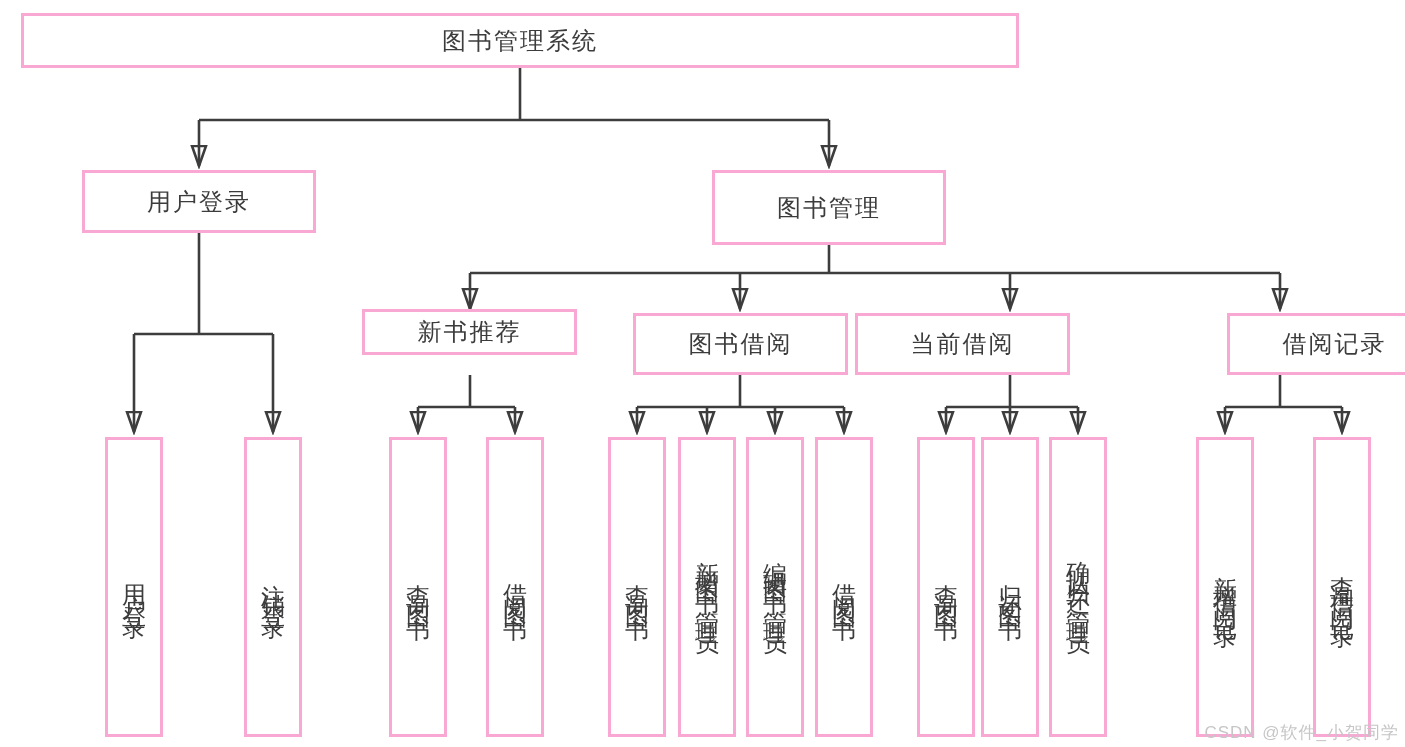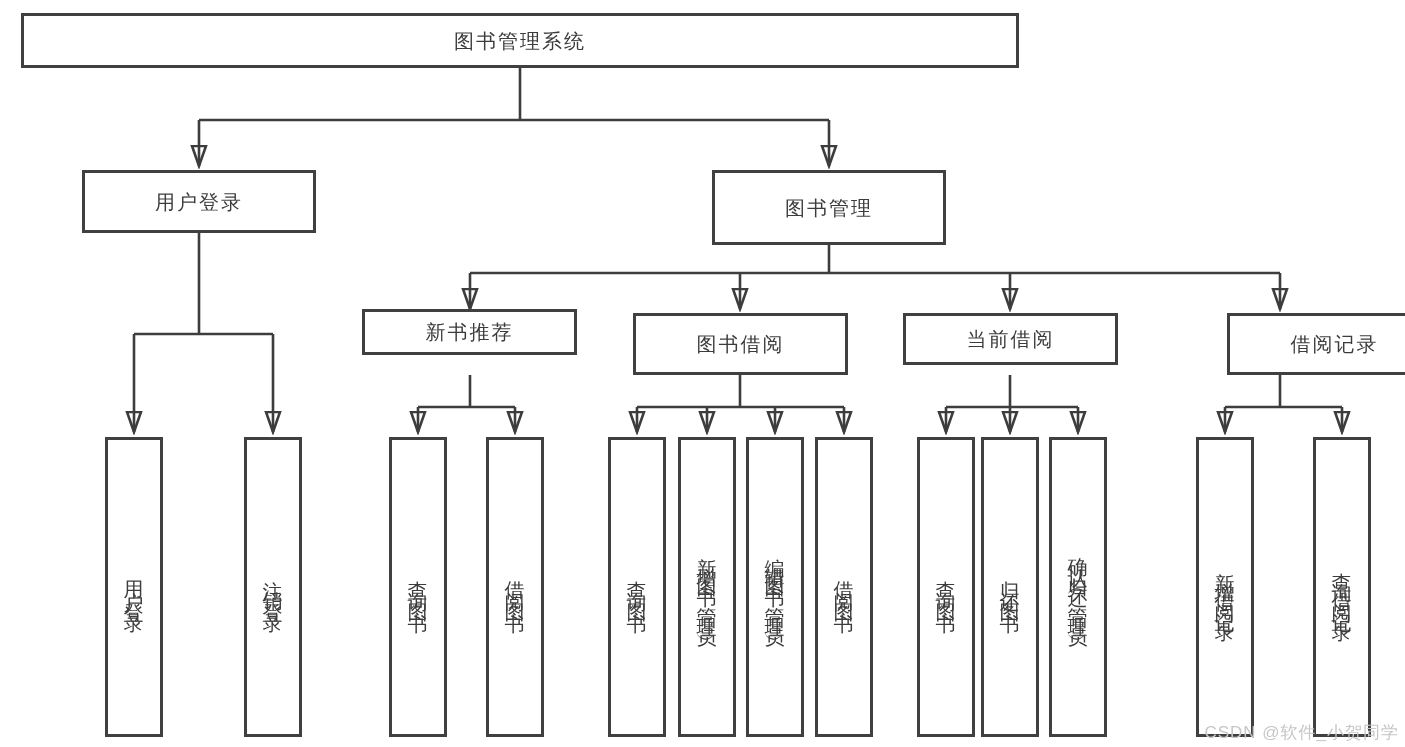--- a/index.html
+++ b/index.html
@@ -22,28 +22,28 @@
     pointer-events: none;
   }
   #connectors path {
     stroke: #3d3d3d;
     stroke-width: 2.6;
     fill: none;
   }
   .box {
     position: absolute;
     box-sizing: border-box;
-    border: 3px solid #404040;
+    border: 3px solid #f9a8d4;
     background: #ffffff;
     color: #3c3c3c;
     display: flex;
     align-items: center;
     justify-content: center;
     text-align: center;
-    font-size: 20px;
+    font-size: 24px;
     letter-spacing: 2px;
     line-height: 1;
     white-space: nowrap;
   }
   .leaf {
     width: 58px;
     height: 300px;
     writing-mode: vertical-rl;
     text-orientation: mixed;
     letter-spacing: 11px;
@@ -129,21 +129,21 @@
     </g>
   </svg>
 
   <div class="box" style="left:21px; top:13px; width:998px; height:55px;">图书管理系统</div>
 
   <div class="box" style="left:82px; top:170px; width:234px; height:63px;">用户登录</div>
   <div class="box" style="left:712px; top:170px; width:234px; height:75px;">图书管理</div>
 
   <div class="box" style="left:362px; top:309px; width:215px; height:46px;">新书推荐</div>
   <div class="box" style="left:633px; top:313px; width:215px; height:62px;">图书借阅</div>
-  <div class="box" style="left:903px; top:313px; width:215px; height:52px;">当前借阅</div>
+  <div class="box" style="left:855px; top:313px; width:215px; height:62px;">当前借阅</div>
   <div class="box" style="left:1227px; top:313px; width:215px; height:62px;">借阅记录</div>
 
   <div class="box leaf" style="left:105px; top:437px;">用户登录</div>
   <div class="box leaf" style="left:244px; top:437px;">注销登录</div>
 
   <div class="box leaf" style="left:389px; top:437px;">查询图书</div>
   <div class="box leaf" style="left:486px; top:437px;">借阅图书</div>
 
   <div class="box leaf" style="left:608px; top:437px;">查询图书</div>
   <div class="box leaf long" style="left:678px; top:437px;">新增图书（管理员）</div>

